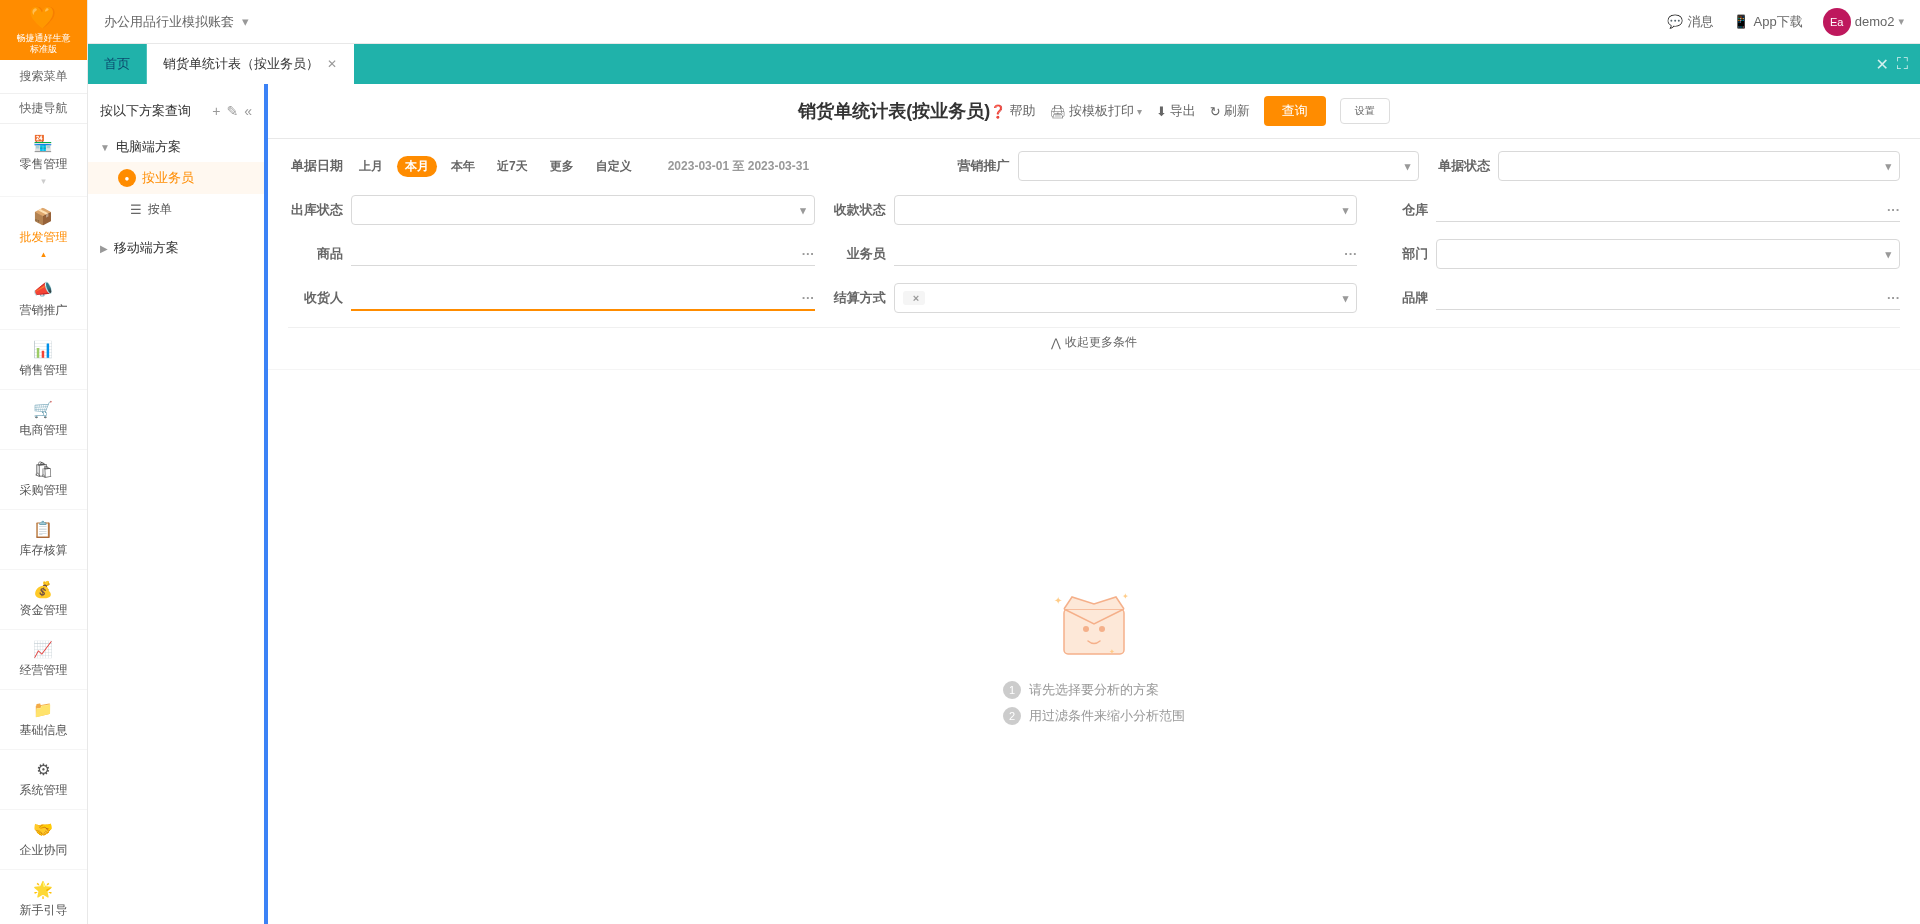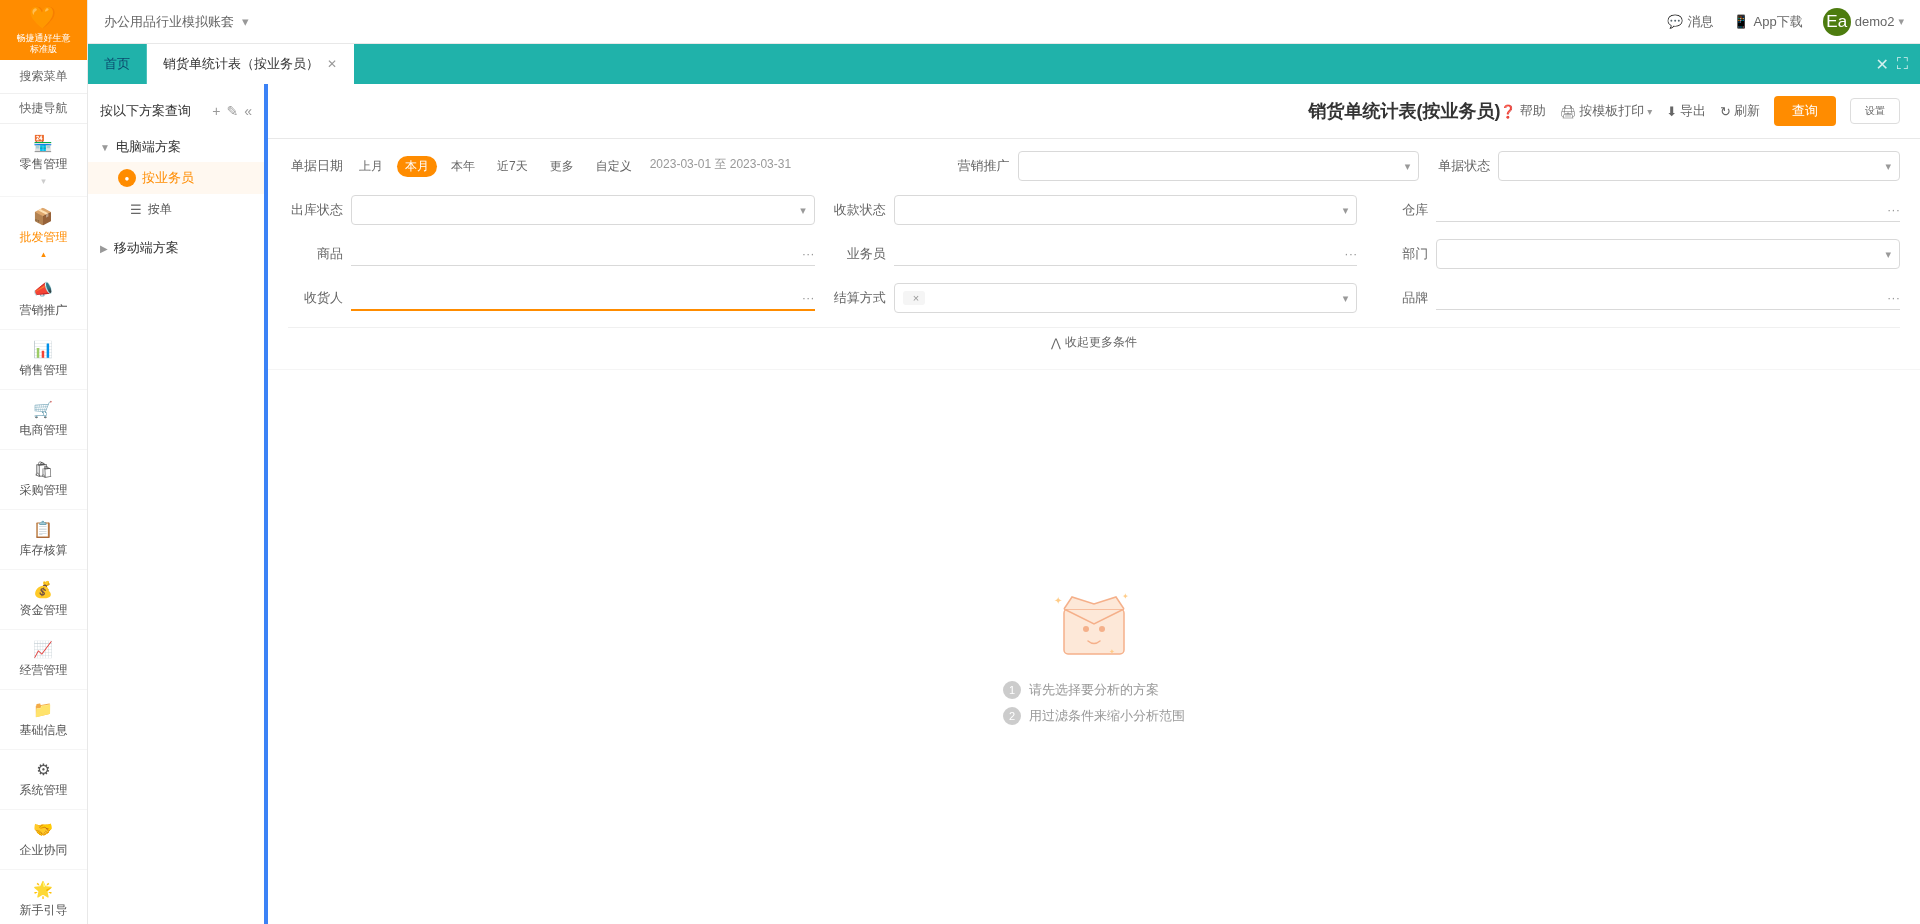--- a/index.html
+++ b/index.html
@@ -17,21 +17,21 @@
     .sidebar-item .si-icon { font-size: 16px; }
 
     
     .main { flex: 1; display: flex; flex-direction: column; height: 100%; overflow: hidden; }
 
     
     .topbar { height: 44px; background: #fff; border-bottom: 1px solid #e8e8e8; display: flex; align-items: center; padding: 0 16px; gap: 20px; justify-content: space-between; flex-shrink: 0; }
     .topbar-left { display: flex; align-items: center; gap: 8px; color: #666; font-size: 13px; }
     .topbar-right { display: flex; align-items: center; gap: 20px; color: #666; font-size: 13px; }
     .topbar-right-item { display: flex; align-items: center; gap: 4px; cursor: pointer; }
-    .avatar { width: 28px; height: 28px; border-radius: 50%; background: #4d7c0f; display: flex; align-items: center; justify-content: center; color: #fff; font-size: 17px; text-align: center; }
+    .avatar { width: 28px; height: 28px; border-radius: 50%; background: #be185d; display: flex; align-items: center; justify-content: center; color: #fff; font-size: 11px; text-align: center; }
 
     
     .tabbar { height: 40px; background: #20b2aa; display: flex; align-items: center; padding: 0; flex-shrink: 0; }
     .tab { height: 40px; padding: 0 16px; display: flex; align-items: center; gap: 8px; cursor: pointer; font-size: 13px; color: rgba(255,255,255,0.8); border-right: 1px solid rgba(255,255,255,0.2); }
     .tab.active { background: #fff; color: #333; border-bottom: none; }
     .tab.home { color: #0c4a6e; font-weight: 500; }
     .tab-close { font-size: 12px; color: #999; cursor: pointer; }
     .tab-actions { margin-left: auto; display: flex; align-items: center; gap: 8px; padding-right: 12px; }
     .tab-action-btn { color: rgba(255,255,255,0.8); cursor: pointer; font-size: 16px; }
 
@@ -50,37 +50,37 @@
     .tree-item { padding: 7px 12px 7px 30px; font-size: 13px; color: #555; cursor: pointer; display: flex; align-items: center; gap: 6px; }
     .tree-item.active { color: #ff8c00; background: #fff8f0; }
     .tree-item .item-icon { width: 18px; height: 18px; border-radius: 50%; background: #ff8c00; color: #fff; font-size: 9px; display: flex; align-items: center; justify-content: center; }
     .tree-sub-item { padding: 7px 12px 7px 42px; font-size: 12px; color: #555; cursor: pointer; display: flex; align-items: center; gap: 6px; }
     .tree-group2 { padding: 4px 0; }
     .tree-group2-title { padding: 6px 12px; font-size: 13px; color: #333; display: flex; align-items: center; gap: 6px; cursor: pointer; }
 
     
     .right-panel { flex: 1; display: flex; flex-direction: column; overflow: hidden; }
     .right-panel-header { background: #fff; padding: 12px 20px 0 20px; border-bottom: 1px solid #e8e8e8; flex-shrink: 0; }
-    .page-title-row { display: flex; align-items: center; justify-content: flex-end; margin-bottom: 12px; }
+    .page-title-row { display: flex; align-items: center; justify-content: center; margin-bottom: 12px; }
     .page-title { font-size: 18px; font-weight: 600; color: #333; }
     .page-title-actions { display: flex; align-items: center; gap: 14px; color: #666; font-size: 13px; }
     .page-title-actions span { cursor: pointer; display: flex; align-items: center; gap: 3px; }
     .page-title-actions .btn-query { background: #ff8c00; color: #fff; border: none; padding: 6px 18px; border-radius: 4px; cursor: pointer; font-size: 13px; }
     .page-title-actions .btn-settings { border: 1px solid #ddd; background: #fff; color: #666; padding: 5px 14px; border-radius: 4px; cursor: pointer; font-size: 10px; }
 
     
     .filter-area { background: #fff; padding: 12px 20px; flex-shrink: 0; }
     .filter-row { display: flex; align-items: center; gap: 16px; margin-bottom: 14px; }
-    .filter-item { display: flex; align-items: center; gap: 8px; flex: 1; }
+    .filter-item { display: flex; align-items: center; gap: 8px; flex: 1; font-weight: bold; }
     .filter-label { color: #666; font-size: 13px; white-space: nowrap; min-width: 55px; text-align: right; }
     .filter-control { flex: 1; border: none; border-bottom: 1px solid #d9d9d9; padding: 4px 0; font-size: 13px; color: #333; outline: none; background: transparent; cursor: pointer; display: flex; align-items: center; justify-content: space-between; }
     .filter-control-box { flex: 1; border: 1px solid #d9d9d9; border-radius: 4px; padding: 4px 8px; font-size: 13px; color: #333; display: flex; align-items: center; justify-content: space-between; cursor: pointer; height: 30px; }
     .filter-dropdown-icon { color: #999; font-size: 11px; }
     .filter-dots { color: #999; font-size: 13px; cursor: pointer; }
-    .date-filter { display: flex; gap: 6px; flex: 1; }
+    .date-filter { display: flex; align-items: center; gap: 24px; flex: 1; }
     .date-tabs { display: flex; gap: 6px; align-items: center; }
     .date-tab { padding: 2px 8px; border-radius: 12px; font-size: 12px; cursor: pointer; color: #666; }
     .date-tab.active { background: #ff8c00; color: #fff; }
     .date-range-text { font-size: 12px; color: #999; margin-left: 4px; }
     .collapse-btn { text-align: center; padding: 6px; color: #666; font-size: 12px; cursor: pointer; background: #fff; border-top: 1px solid #f0f0f0; display: flex; align-items: center; justify-content: center; gap: 4px; }
 
     
     .content-area { flex: 1; display: flex; flex-direction: column; align-items: center; justify-content: center; background: #fff; margin-top: 1px; }
     .empty-state { display: flex; flex-direction: column; align-items: center; gap: 12px; }
     .empty-icon { width: 100px; height: 100px; position: relative; }

